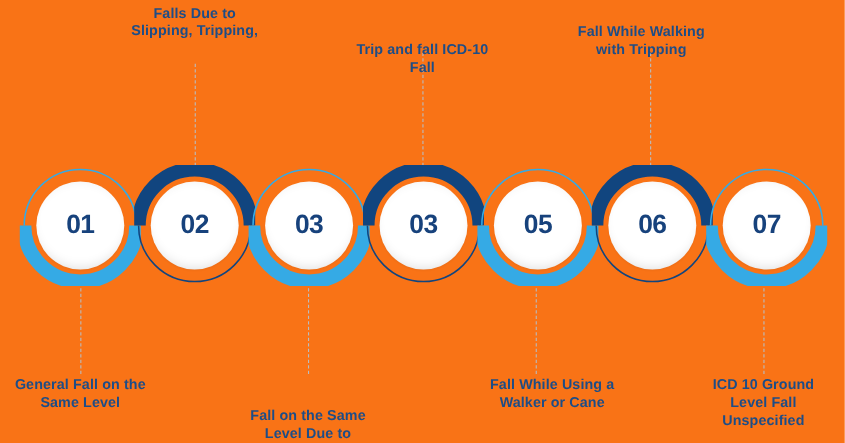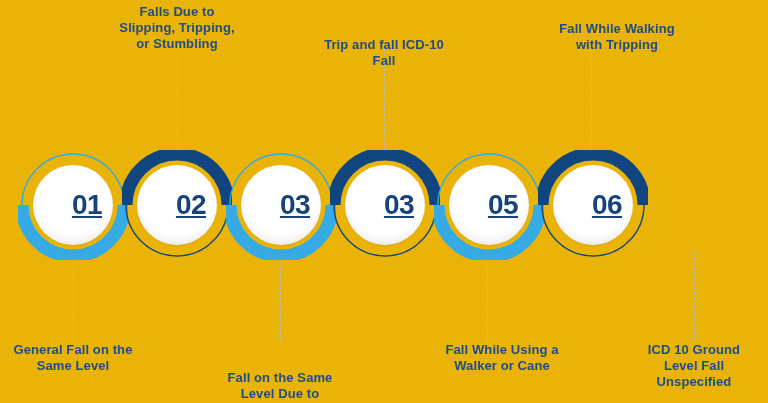--- a/index.html
+++ b/index.html
@@ -11,21 +11,21 @@
     height: 403px;
     background: #ffffff;
     font-family: "Liberation Sans", sans-serif;
     overflow: hidden;
   }
 
   #infographic {
     position: relative;
     width: 768px;
     height: 403px;
-    background: #eab308;
+    background: #f97316;
   }
 
   
   .connector {
     position: absolute;
     width: 0px;
     border-left: 1px dashed #b9bcc0;
     z-index: 1;
   }
 
@@ -52,34 +52,33 @@
     height: 80px;
     border-radius: 50%;
     background: #ffffff;
     box-shadow: inset 0 -7px 11px -6px rgba(0,0,0,0.13),
                 inset 0 6px 10px -7px rgba(0,0,0,0.07),
                 0 1px 2px rgba(0,0,0,0.05);
     z-index: 2;
   }
   .step .num {
     position: absolute;
-    left: 14px;
+    left: 0;
     top: 0;
     width: 110px;
     height: 110px;
     display: flex;
     align-items: center;
     justify-content: center;
     font-family: "Liberation Sans Narrow", "Liberation Sans", sans-serif;
-    font-size: 28px;
+    font-size: 24px;
     font-weight: bold;
     letter-spacing: -0.5px;
     color: #17427c;
     z-index: 4;
-    text-decoration: underline;
     -webkit-font-smoothing: antialiased;
   }
 
   
   .step.s1 { z-index: 3; }
   .step.s2 { z-index: 4; }
   .step.s3 { z-index: 5; }
   .step.s4 { z-index: 6; }
   .step.s5 { z-index: 7; }
   .step.s6 { z-index: 8; }
@@ -109,29 +108,28 @@
   <div class="connector" style="left:591px; top:48px; height:108px;"></div>
 
   <div class="connector" style="left:73px; top:252px; height:88px;"></div>
   <div class="connector" style="left:280px; top:252px; height:88px;"></div>
   <div class="connector" style="left:487px; top:252px; height:88px;"></div>
   <div class="connector" style="left:694px; top:252px; height:88px;"></div>
 
   <div class="caption" style="left:97px; top:4px; width:160px;">
     <span class="cl">Falls Due to</span>
     <span class="cl">Slipping, Tripping,</span>
-    <span class="cl">or Stumbling</span>
   </div>
 
   <div class="caption" style="left:304px; top:21px; width:160px;margin-top:16px;">
     <span class="cl">Trip and fall ICD-10</span>
     <span class="cl">Fall</span>
   </div>
 
-  <div class="caption" style="left:537px; top:21px; width:160px;">
+  <div class="caption" style="left:503px; top:21px; width:160px;">
     <span class="cl">Fall While Walking</span>
     <span class="cl">with Tripping</span>
   </div>
 
   <div class="caption" style="left:-7px; top:342px; width:160px;">
     <span class="cl">General Fall on the</span>
     <span class="cl">Same Level</span>
   </div>
 
   <div class="caption" style="left:200px; top:342px; width:160px;margin-top:28px;">
@@ -198,14 +196,22 @@
 
   <div class="step s6" style="left:538px; top:150px;">
     <svg class="ring-svg" viewBox="0 0 110 110">
       <path d="M 4 55 A 51 51 0 0 0 106 55" fill="none" stroke="#11457F" stroke-width="1.4"></path>
       <path d="M 4 55 A 51 51 0 0 1 106 55" fill="none" stroke="#11457F" stroke-width="13"></path>
     </svg>
     <div class="inner-disc"></div>
     <div class="num">06</div>
   </div>
 
+  <div class="step s7" style="left:642px; top:150px;">
+    <svg class="ring-svg" viewBox="0 0 110 110">
+      <path d="M 4 55 A 51 51 0 0 1 106 55" fill="none" stroke="#35AAE5" stroke-width="1.4"></path>
+      <path d="M 4 55 A 51 51 0 0 0 106 55" fill="none" stroke="#35AAE5" stroke-width="13"></path>
+    </svg>
+    <div class="inner-disc"></div>
+    <div class="num">07</div>
+  </div>
 
 </div>
 
 </body></html>

